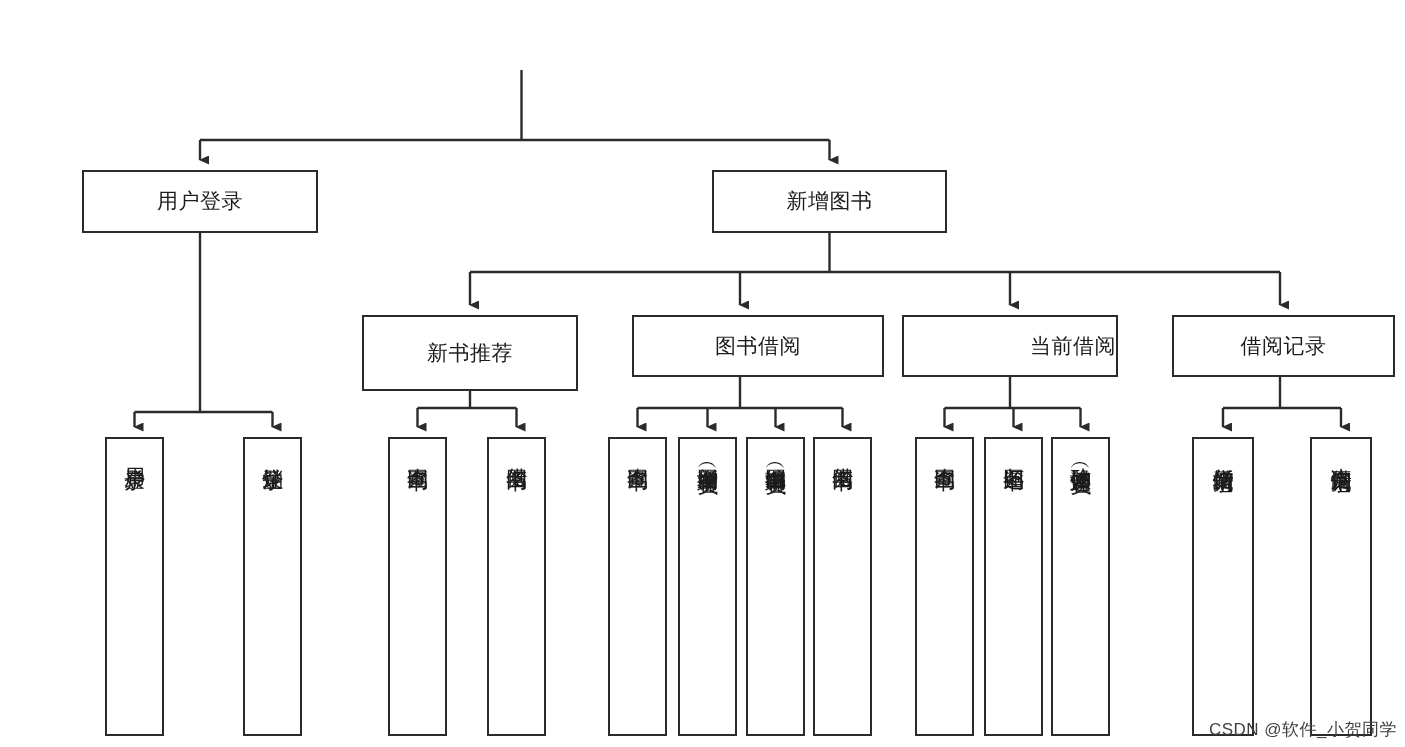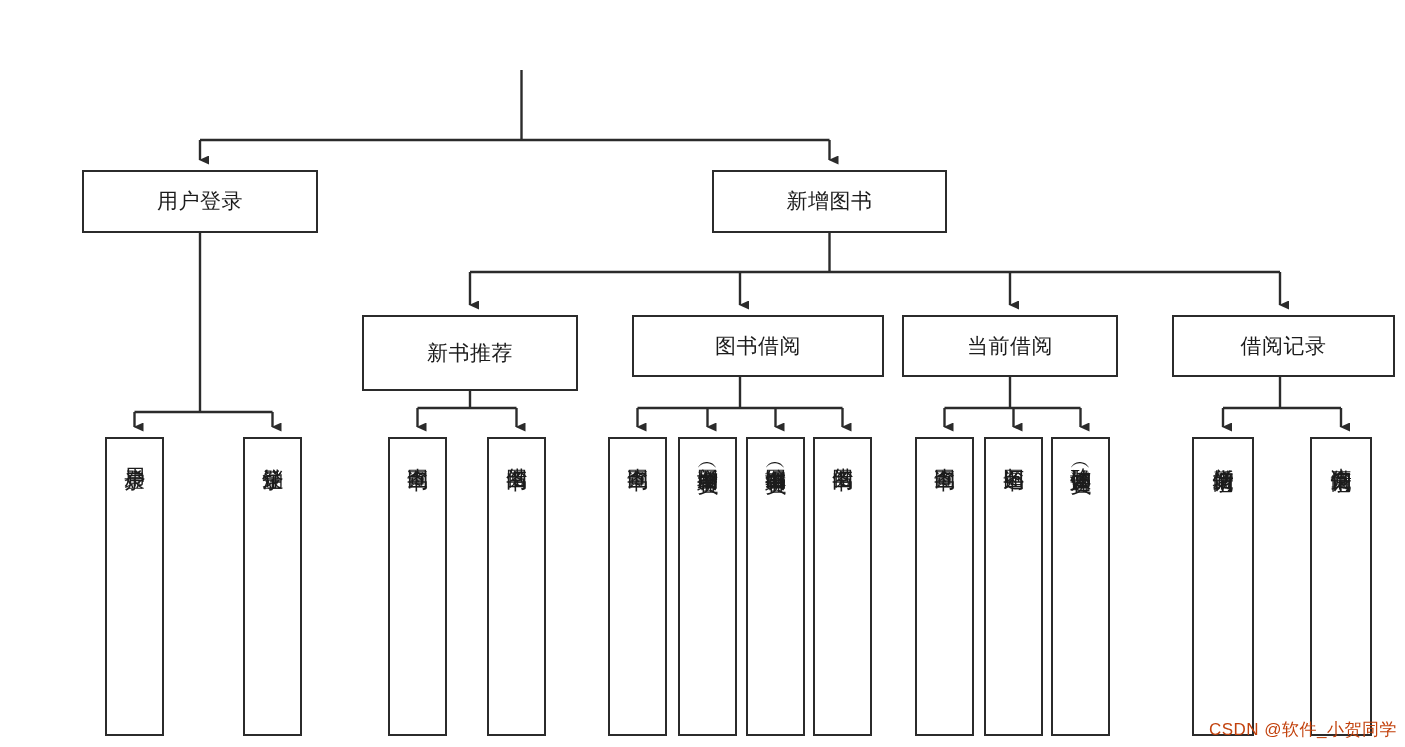--- a/index.html
+++ b/index.html
@@ -40,21 +40,21 @@
     font-size:21px;
     line-height:1.08;
     letter-spacing:1px;
     white-space:normal;
     max-height:285px;
   }
   .watermark{
     position:absolute;
     right:8px;bottom:6px;
     font-size:17px;
-    color:#c2410c;
+    color:#404040;
     letter-spacing:0.5px;
     white-space:nowrap;
     user-select:none;
   }
 </style>
 </head>
 <body>
 
 <div id="diagram-root">
 
@@ -111,21 +111,21 @@
       </div>
     </div>
 
   <div id="level3-nodes">
       <div class="node level3" style="left: 362px; top: 315px; width: 216px; height: 76px;">
         <span class="node-label">新书推荐</span>
       </div>
       <div class="node level3" style="left: 632px; top: 315px; width: 252px; height: 62px;">
         <span class="node-label">图书借阅</span>
       </div>
-      <div class="node level3" style="left: 902px; top: 315px; width: 216px; height: 62px;">
+      <div class="node level3" style="left: 902px; top: 315px; width: 216px; height: 62px; justify-content: flex-end;">
         <span class="node-label">当前借阅</span>
       </div>
       <div class="node level3" style="left: 1172px; top: 315px; width: 223px; height: 62px;">
         <span class="node-label">借阅记录</span>
       </div>
     </div>
 
   <div id="leaf-nodes">
       <div class="node leaf" style="left: 105px; top: 437px; width: 59px; height: 299px;">
         <span class="node-label">用户登录</span>

